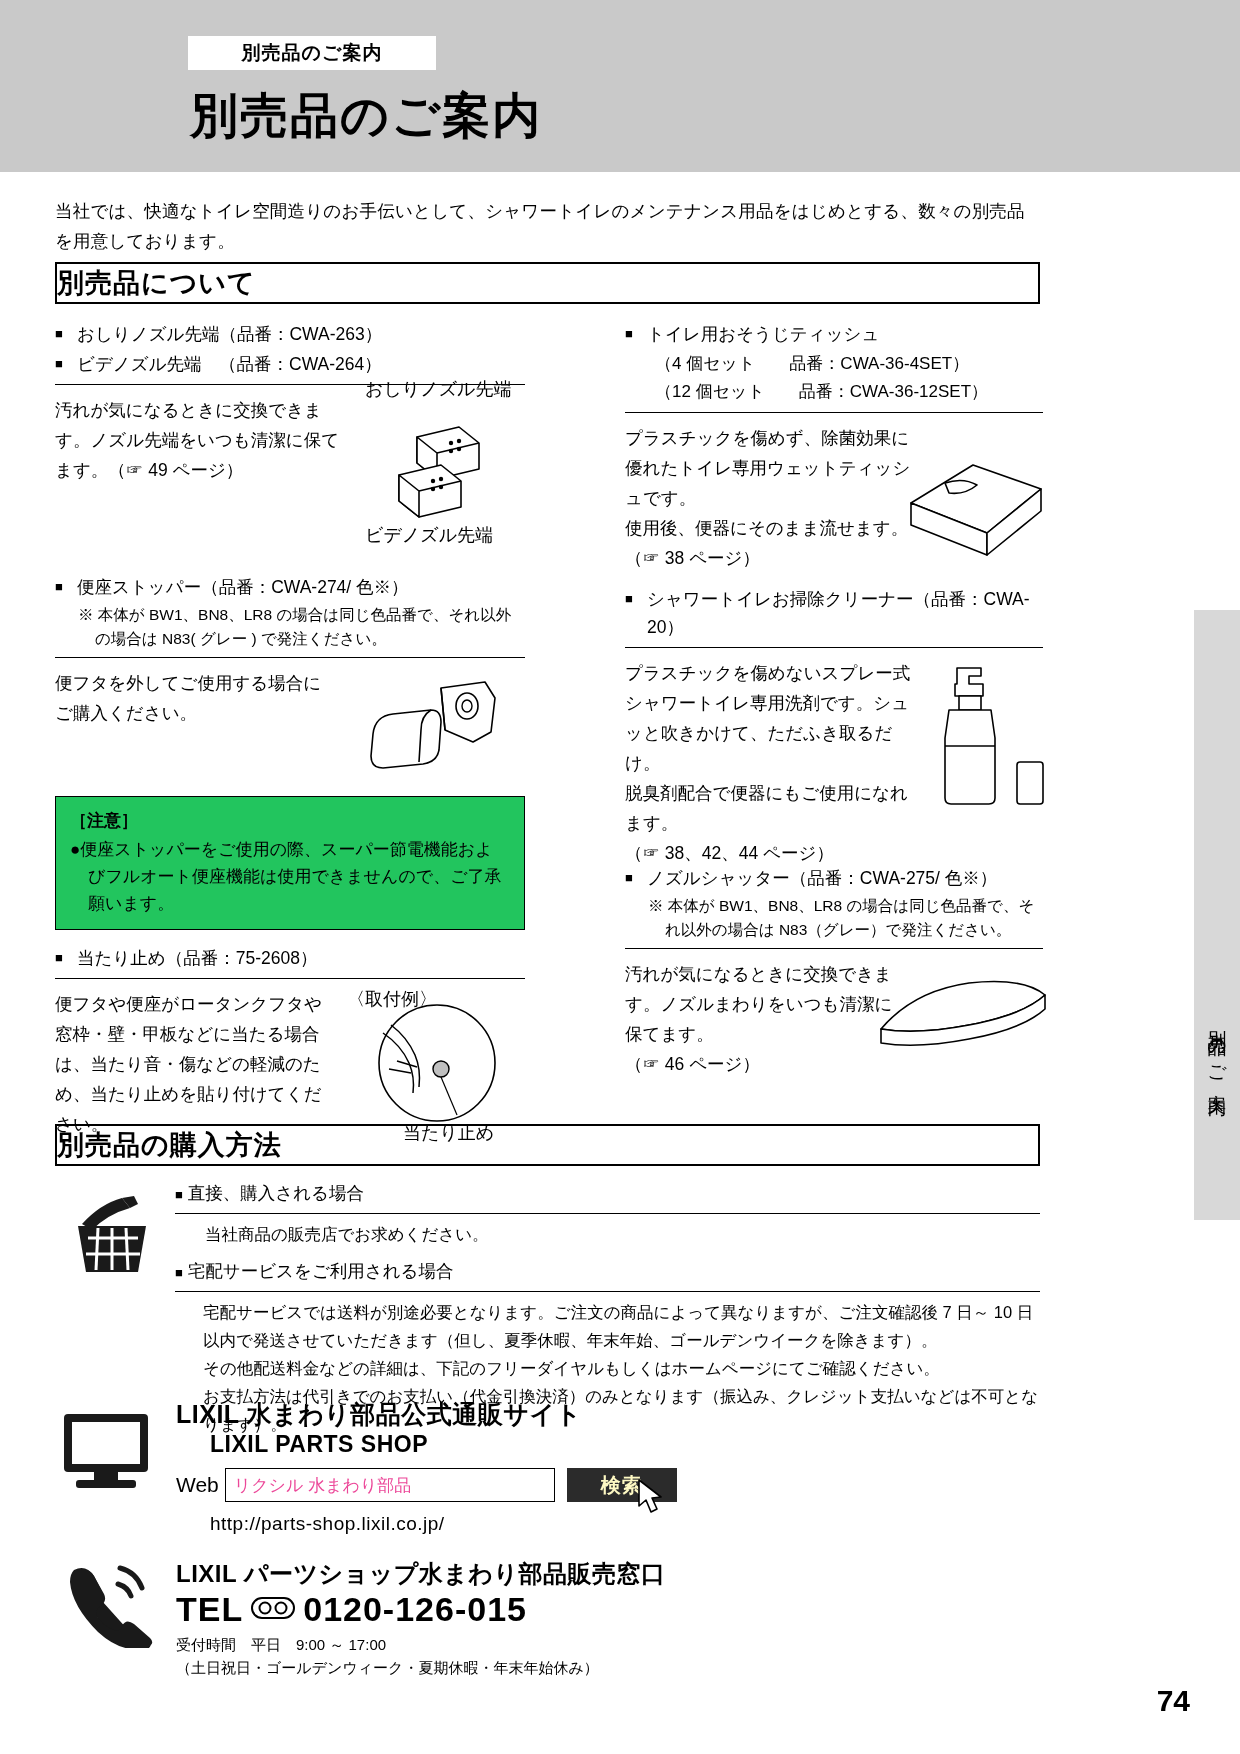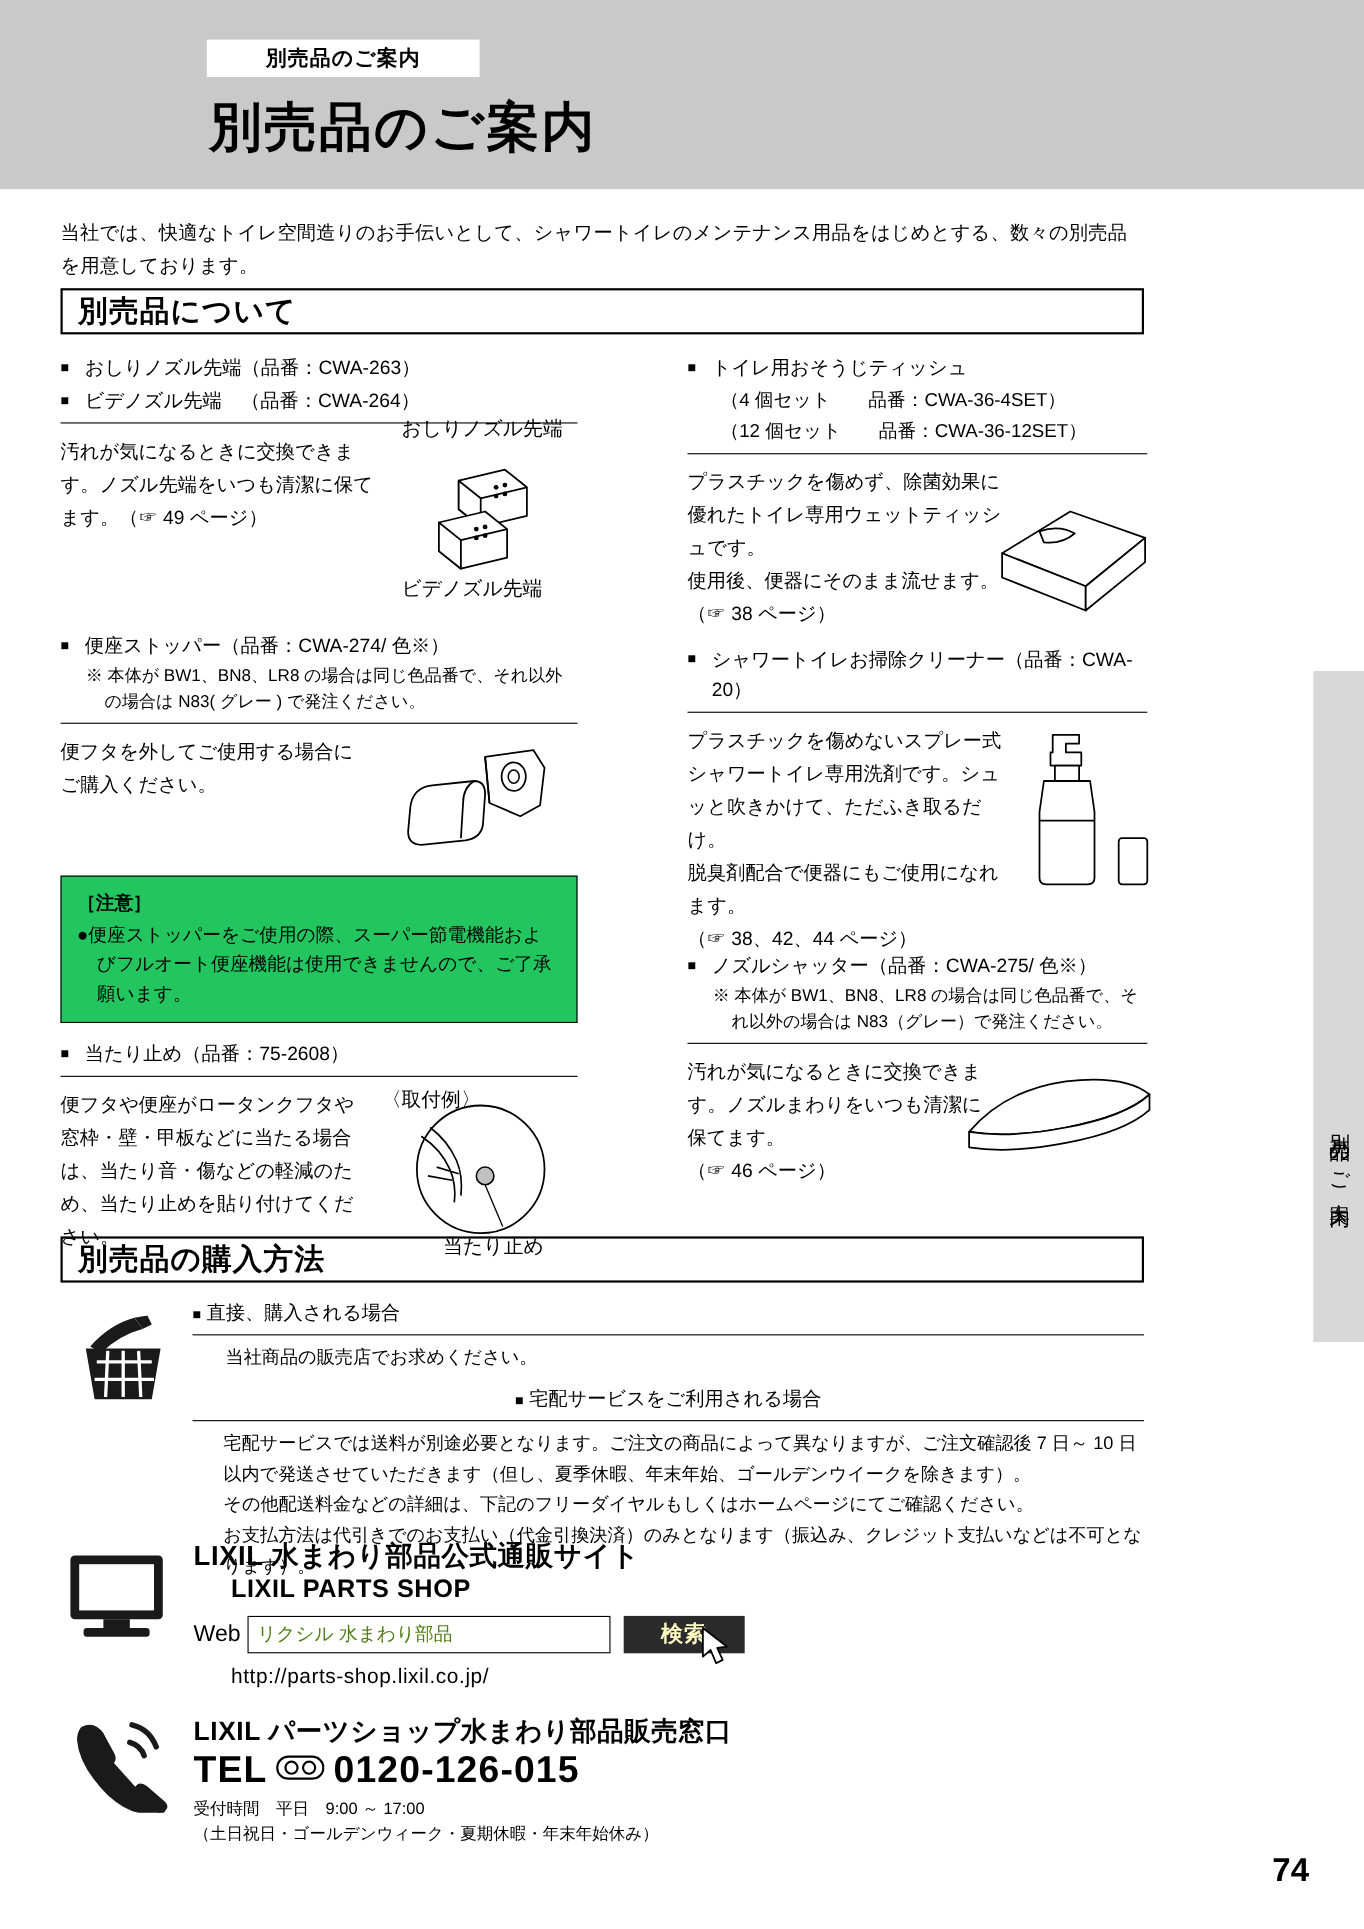--- a/index.html
+++ b/index.html
@@ -75,21 +75,20 @@
     letter-spacing: 0.2px;
   }
 
   .section-head {
     position: absolute;
     border: 2px solid #000;
     box-sizing: border-box;
     height: 42px;
     display: flex;
     align-items: center;
-    padding-left: 14px;
     font-size: 27px;
     font-weight: bold;
     letter-spacing: 1px;
   }
   #sec1 { left: 55px; top: 262px; width: 985px; }
   #sec2 { left: 55px; top: 1124px; width: 985px; }
 
   .col-left { position: absolute; left: 55px; top: 320px; width: 470px; }
   .col-right { position: absolute; left: 625px; top: 320px; width: 418px; }
 
@@ -155,21 +154,21 @@
   .web-block { position: absolute; left: 176px; top: 1398px; width: 560px; }
   .web-title { font-size: 25px; font-weight: bold; letter-spacing: 0.5px; }
   .web-sub { font-size: 23px; font-weight: bold; padding-left: 34px; letter-spacing: 0.5px; }
   .web-inputrow { display: flex; align-items: center; margin-top: 6px; }
   .web-label { font-size: 21px; margin-right: 6px; }
   .web-input {
     width: 330px; height: 34px;
     border: 1px solid #000;
     background: #fff;
     font-size: 17px;
-    color: #4d7c0f;
+    color: #ec4899;
     display: flex; align-items: center;
     padding-left: 8px;
     box-sizing: border-box;
   }
   .web-search-btn {
     margin-left: 12px;
     width: 110px; height: 34px;
     background: #2b2b2b;
     color: #fef9c3;
     font-size: 20px;
@@ -389,21 +388,21 @@
   </div>
 
   <div class="buy-area">
     <div style="padding-left:120px;">
       <div class="buy-row">
         <span style="font-size:13px;">■</span>
         <span>直接、購入される場合</span>
       </div>
       <hr class="hairline">
       <div class="buy-indent">当社商品の販売店でお求めください。</div>
-      <div class="buy-row" style="margin-top:8px;text-align:center;">
+      <div class="buy-row" style="margin-top:8px;">
         <span style="font-size:13px;">■</span>
         <span>宅配サービスをご利用される場合</span>
       </div>
       <hr class="hairline">
     </div>
     <div style="padding-left:148px;">
       <div class="buy-indent" style="padding-left:0;">宅配サービスでは送料が別途必要となります。ご注文の商品によって異なりますが、ご注文確認後 7 日～ 10 日以内で発送させていただきます（但し、夏季休暇、年末年始、ゴールデンウイークを除きます）。</div>
       <div class="buy-indent" style="padding-left:0;">その他配送料金などの詳細は、下記のフリーダイヤルもしくはホームページにてご確認ください。</div>
       <div class="buy-indent" style="padding-left:0;">お支払方法は代引きでのお支払い（代金引換決済）のみとなります（振込み、クレジット支払いなどは不可となります）。</div>
     </div>

